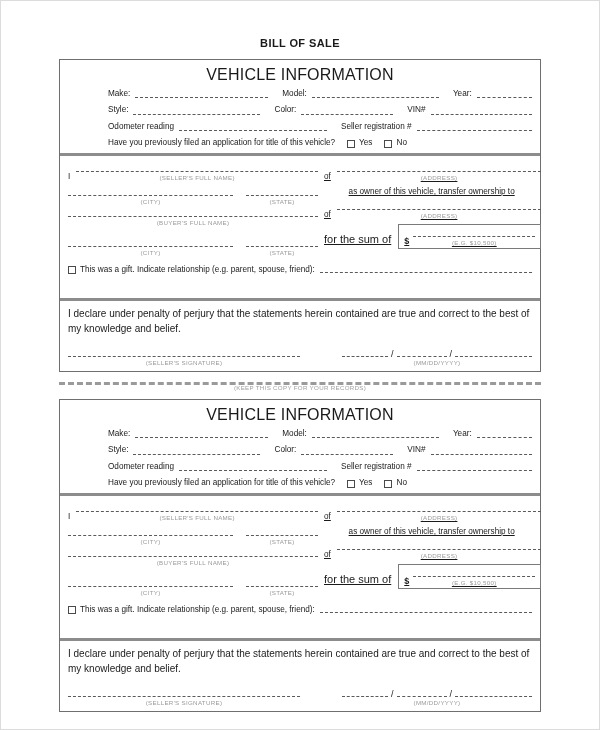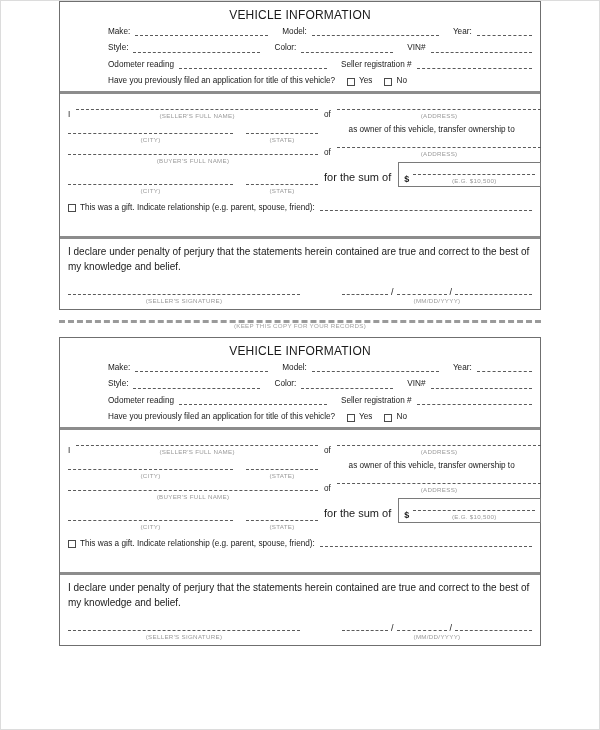--- a/index.html
+++ b/index.html
@@ -51,21 +51,21 @@
   .section.div-below::after {
     content: "";
     position: absolute;
     left: 0; right: 0; bottom: 0;
     height: 3px;
     background: #8c8c8c;
   }
 
   .section-title {
     text-align: center;
-    font-size: 12px;
+    font-size: 16px;
     letter-spacing: 0.2px;
     margin: 1px 0 5px 0;
   }
 
   
   .row {
     display: flex;
     align-items: flex-end;
     font-size: 8.2px;
     line-height: 1.25;
@@ -103,21 +103,21 @@
   }
   .cb-label { flex: none; padding-right: 12px; }
 
   
   .party {
     display: flex;
     padding: 7px 8px 5px 8px;
     position: relative;
   }
   .party-left  { width: 250px; flex: none; }
-  .party-right { flex: 1 1 auto; padding-left: 6px; }
+  .party-right { flex: 1 1 auto; padding-left: 6px; text-decoration: underline; }
 
   .fline {
     display: flex;
     align-items: flex-end;
     font-size: 8.2px;
     white-space: nowrap;
   }
   .fline .pre { flex: none; padding-right: 6px; }
 
   .cap {
@@ -225,20 +225,21 @@
     color: #a0a0a0;
     letter-spacing: 0.3px;
     background: transparent;
   }
 </style>
 </head>
 <body>
 
 <div class="page">
 
+  <div class="doc-title">BILL OF SALE</div>
 
   <div class="copy">
 
     <div class="section div-below">
       <div class="section-title">VEHICLE INFORMATION</div>
 
       <div class="row">
         <span class="lbl">Make:</span>
         <span class="rule" style="width:133px"></span>
         <span class="gap"></span>

